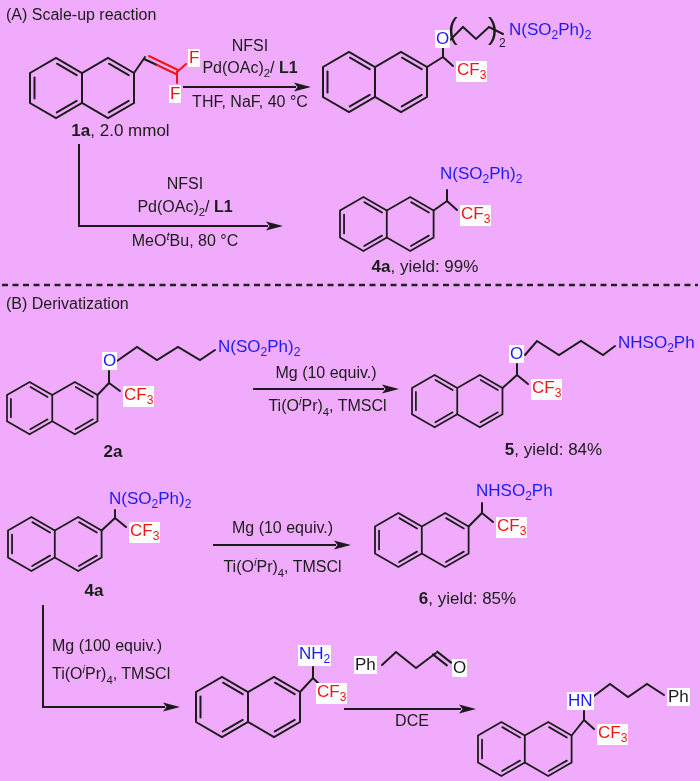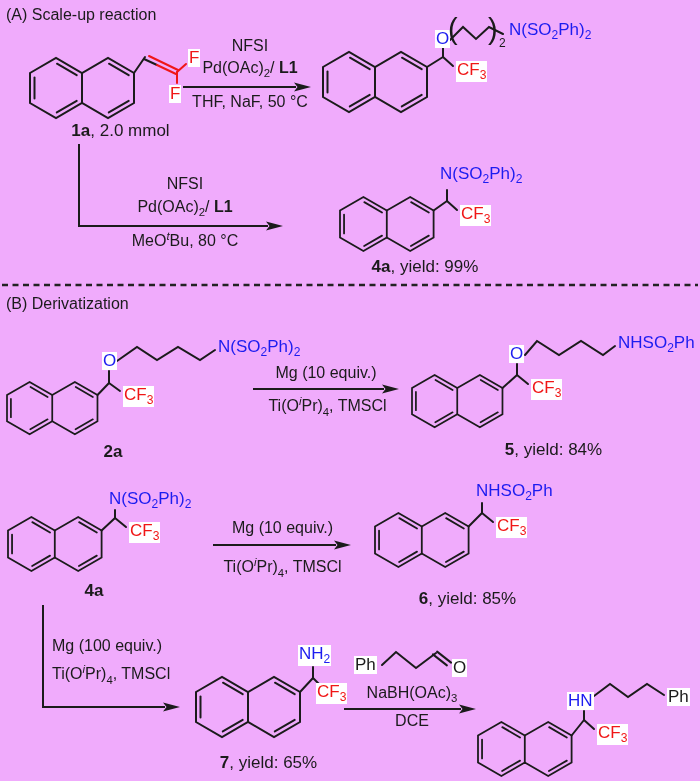--- a/index.html
+++ b/index.html
@@ -58,21 +58,21 @@
     <span class="atom red" style="left:141px;top:45px;">F</span>
   </div>
   <div class="cmpd" style="left:48px;top:121px;width:145px;"><b>1a</b>, 2.0 mmol</div>
 
   <div class="rxn" style="left:180px;top:37px;width:140px;">NFSI</div>
   <div class="rxn" style="left:175px;top:59px;width:150px;">Pd(OAc)<sub>2</sub>/ <b>L1</b></div>
   <svg style="position:absolute;left:183px;top:80px;overflow:visible" width="140" height="14">
     <path d="M0,7 L113,7" stroke="#1b1b1b" stroke-width="2" fill="none"></path>
     <polygon points="111,2.5 128,7 111,11.5 114.5,7" fill="#1b1b1b"></polygon>
   </svg>
-  <div class="rxn" style="left:170px;top:93px;width:160px;">THF, NaF, 50 °C</div>
+  <div class="rxn" style="left:170px;top:93px;width:160px;">THF, NaF, 40 °C</div>
 
   <div class="struct" style="left:320px;top:8px;width:360px;height:140px;">
     <svg width="360" height="140">
       <use href="#naph" xlink:href="#naph" transform="translate(3,44)"></use>
       <g fill="none" stroke="#1b1b1b" stroke-width="2" stroke-linecap="round">
         <path d="M107,59 L123,49"></path>
         <path d="M123,49 L123,40"></path>
         <path d="M130,32 L143,19 L156,31 L169,19 L183,26"></path>
         <path d="M123,49 L133,58"></path>
       </g>
@@ -199,34 +199,32 @@
       <use href="#naph" xlink:href="#naph" transform="translate(8,44)"></use>
       <g fill="none" stroke="#1b1b1b" stroke-width="2" stroke-linecap="round">
         <path d="M112,59 L125,45"></path>
         <path d="M125,45 L125,34"></path>
         <path d="M125,45 L135,55"></path>
       </g>
     </svg>
     <span class="atom blue" style="left:110px;top:12px;">NH<sub>2</sub></span>
     <span class="atom red" style="left:128px;top:50px;">CF<sub>3</sub></span>
   </div>
-  <div class="cmpd" style="left:206px;top:753px;width:125px;"><b>7</b>, yield: 65%</div>
 
   <div class="struct" style="left:354px;top:645px;width:125px;height:40px;">
     <svg style="left:24px;top:1px;" width="100" height="36">
       <g fill="none" stroke="#1b1b1b" stroke-width="2" stroke-linecap="round">
         <path d="M4,19 L18,6 L38,22 L58,7"></path>
         <path d="M54.9,8.4 L68.9,19.4"></path>
         <path d="M59.1,5.6 L73.1,16.6"></path>
       </g>
     </svg>
     <span class="atom" style="left:0px;top:11px;">Ph</span>
     <span class="atom" style="left:98px;top:14px;">O</span>
   </div>
-  <div class="rxn" style="left:344px;top:684px;width:136px;">NaBH(OAc)<sub>3</sub></div>
   <svg style="position:absolute;left:344px;top:702px;overflow:visible" width="136" height="14">
     <path d="M0,7 L117,7" stroke="#1b1b1b" stroke-width="2" fill="none"></path>
     <polygon points="115,2.5 132,7 115,11.5 118.5,7" fill="#1b1b1b"></polygon>
   </svg>
   <div class="rxn" style="left:344px;top:712px;width:136px;">DCE</div>
 
   <div class="struct" style="left:475px;top:670px;width:225px;height:120px;">
     <svg width="225" height="120">
       <use href="#naph" xlink:href="#naph" transform="translate(3,52) scale(0.9)"></use>
       <g fill="none" stroke="#1b1b1b" stroke-width="2" stroke-linecap="round">

